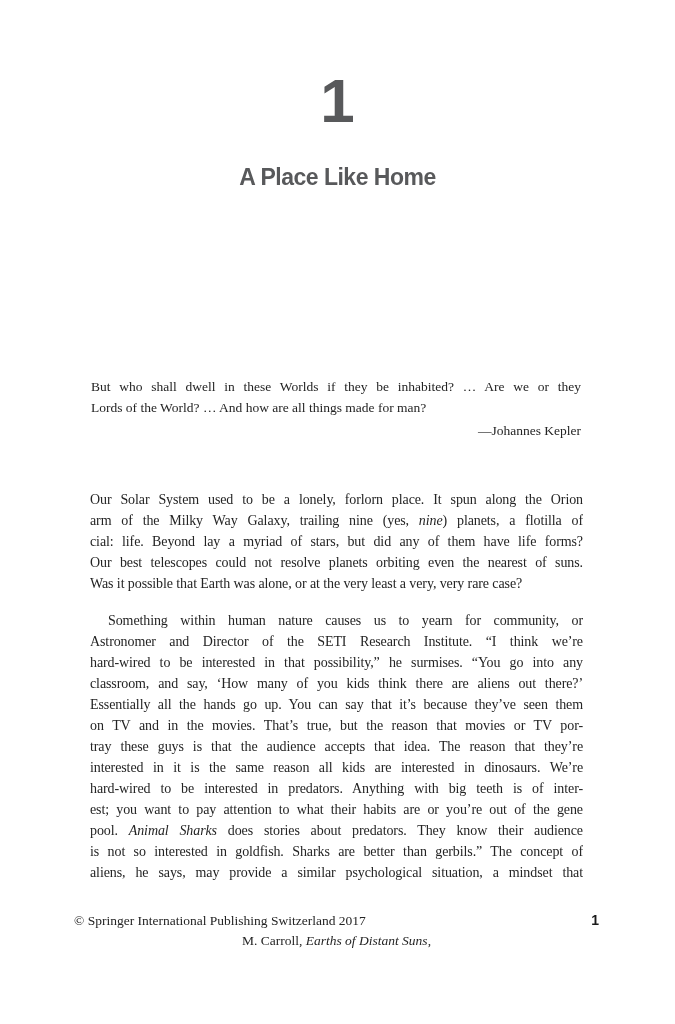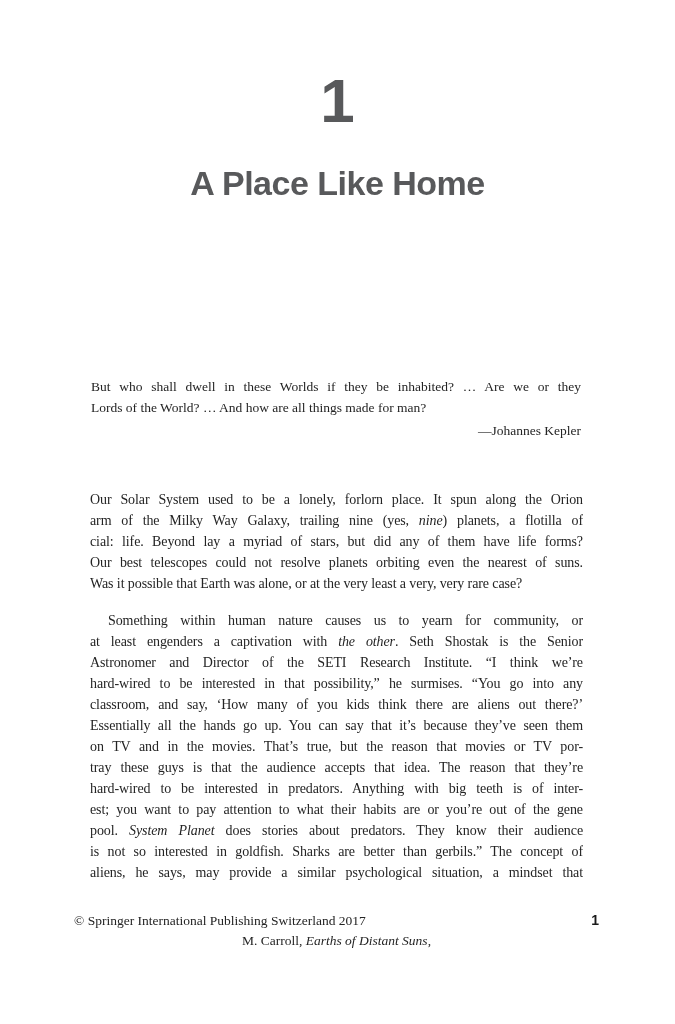--- a/index.html
+++ b/index.html
@@ -30,21 +30,21 @@
   }
   .chapter-title {
     position: absolute;
     top: 166px;
     left: 0;
     width: 100%;
     margin: 0;
     text-align: center;
     font-family: "Liberation Sans", sans-serif;
     font-weight: 700;
-    font-size: 34px;
+    font-size: 23px;
     line-height: 1;
     letter-spacing: -0.5px;
     color: var(--heading-color, #58595b);
   }
   .epigraph {
     position: absolute;
     top: 376px;
     left: 91px;
     width: 490px;
     font-size: 13.5px;
@@ -113,30 +113,30 @@
   <div class="body-text">
       <div class="para">
         <div class="line just">Our Solar System used to be a lonely, forlorn place. It spun along the Orion</div>
         <div class="line just">arm of the Milky Way Galaxy, trailing nine (yes, <em>nine</em>) planets, a flotilla of</div>
         <div class="line just">cial: life. Beyond lay a myriad of stars, but did any of them have life forms?</div>
         <div class="line just">Our best telescopes could not resolve planets orbiting even the nearest of suns.</div>
         <div class="line">Was it possible that Earth was alone, or at the very least a very, very rare case?</div>
       </div>
       <div class="para">
         <div class="line just indent">Something within human nature causes us to yearn for community, or</div>
-        <div class="line just">at least engenders a captivation with <em>the other</em>. Seth Shostak is the Senior</div>
         <div class="line just">Astronomer and Director of the SETI Research Institute. “I think we’re</div>
         <div class="line just">hard-wired to be interested in that possibility,” he surmises. “You go into any</div>
         <div class="line just">classroom, and say, ‘How many of you kids think there are aliens out there?’</div>
         <div class="line just">Essentially all the hands go up. You can say that it’s because they’ve seen them</div>
         <div class="line just">on TV and in the movies. That’s true, but the reason that movies or TV por-</div>
         <div class="line just">tray these guys is that the audience accepts that idea. The reason that they’re</div>
+        <div class="line just">interested in it is the same reason all kids are interested in dinosaurs. We’re</div>
         <div class="line just">hard-wired to be interested in predators. Anything with big teeth is of inter-</div>
         <div class="line just">est; you want to pay attention to what their habits are or you’re out of the gene</div>
-        <div class="line just">pool. <em>System Planet</em> does stories about predators. They know their audience</div>
+        <div class="line just">pool. <em>Animal Sharks</em> does stories about predators. They know their audience</div>
         <div class="line just">is not so interested in goldfish. Sharks are better than gerbils.” The concept of</div>
         <div class="line just">aliens, he says, may provide a similar psychological situation, a mindset that</div>
       </div>
     </div>
 
   <div class="footer">
     <div class="footer-row">
       <span>© Springer International Publishing Switzerland 2017</span>
       <span class="page-number">1</span>
     </div>

